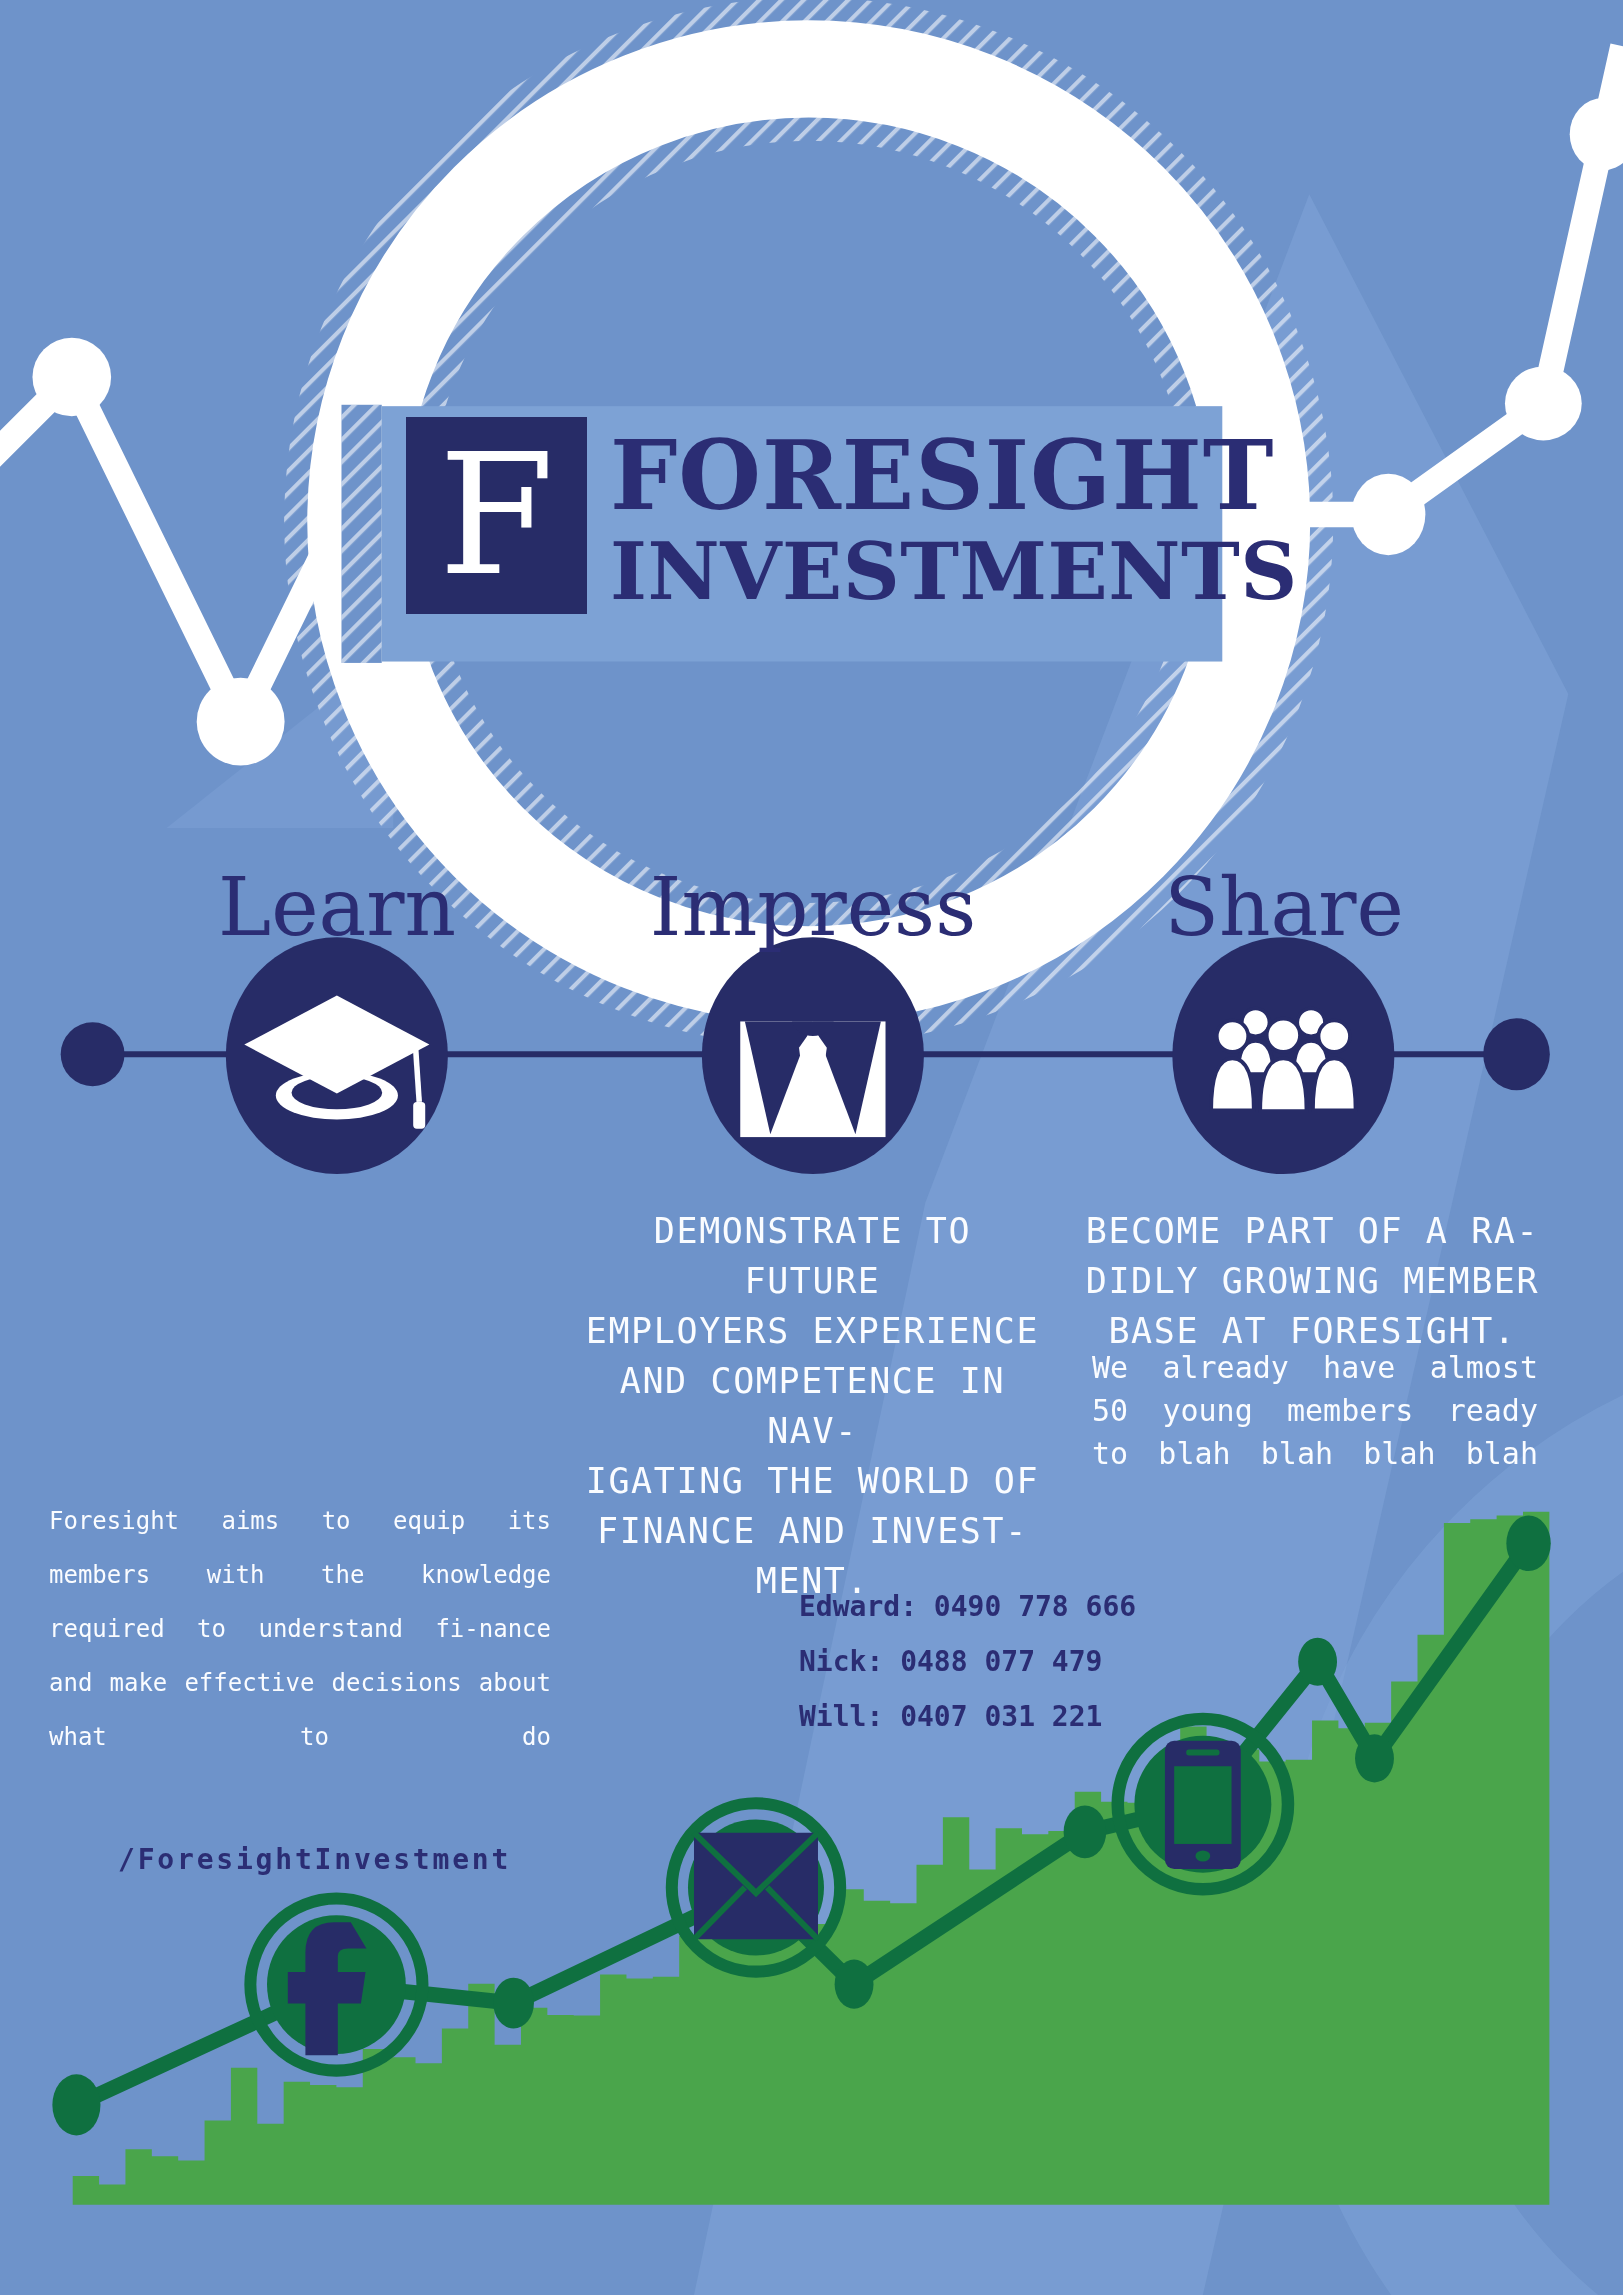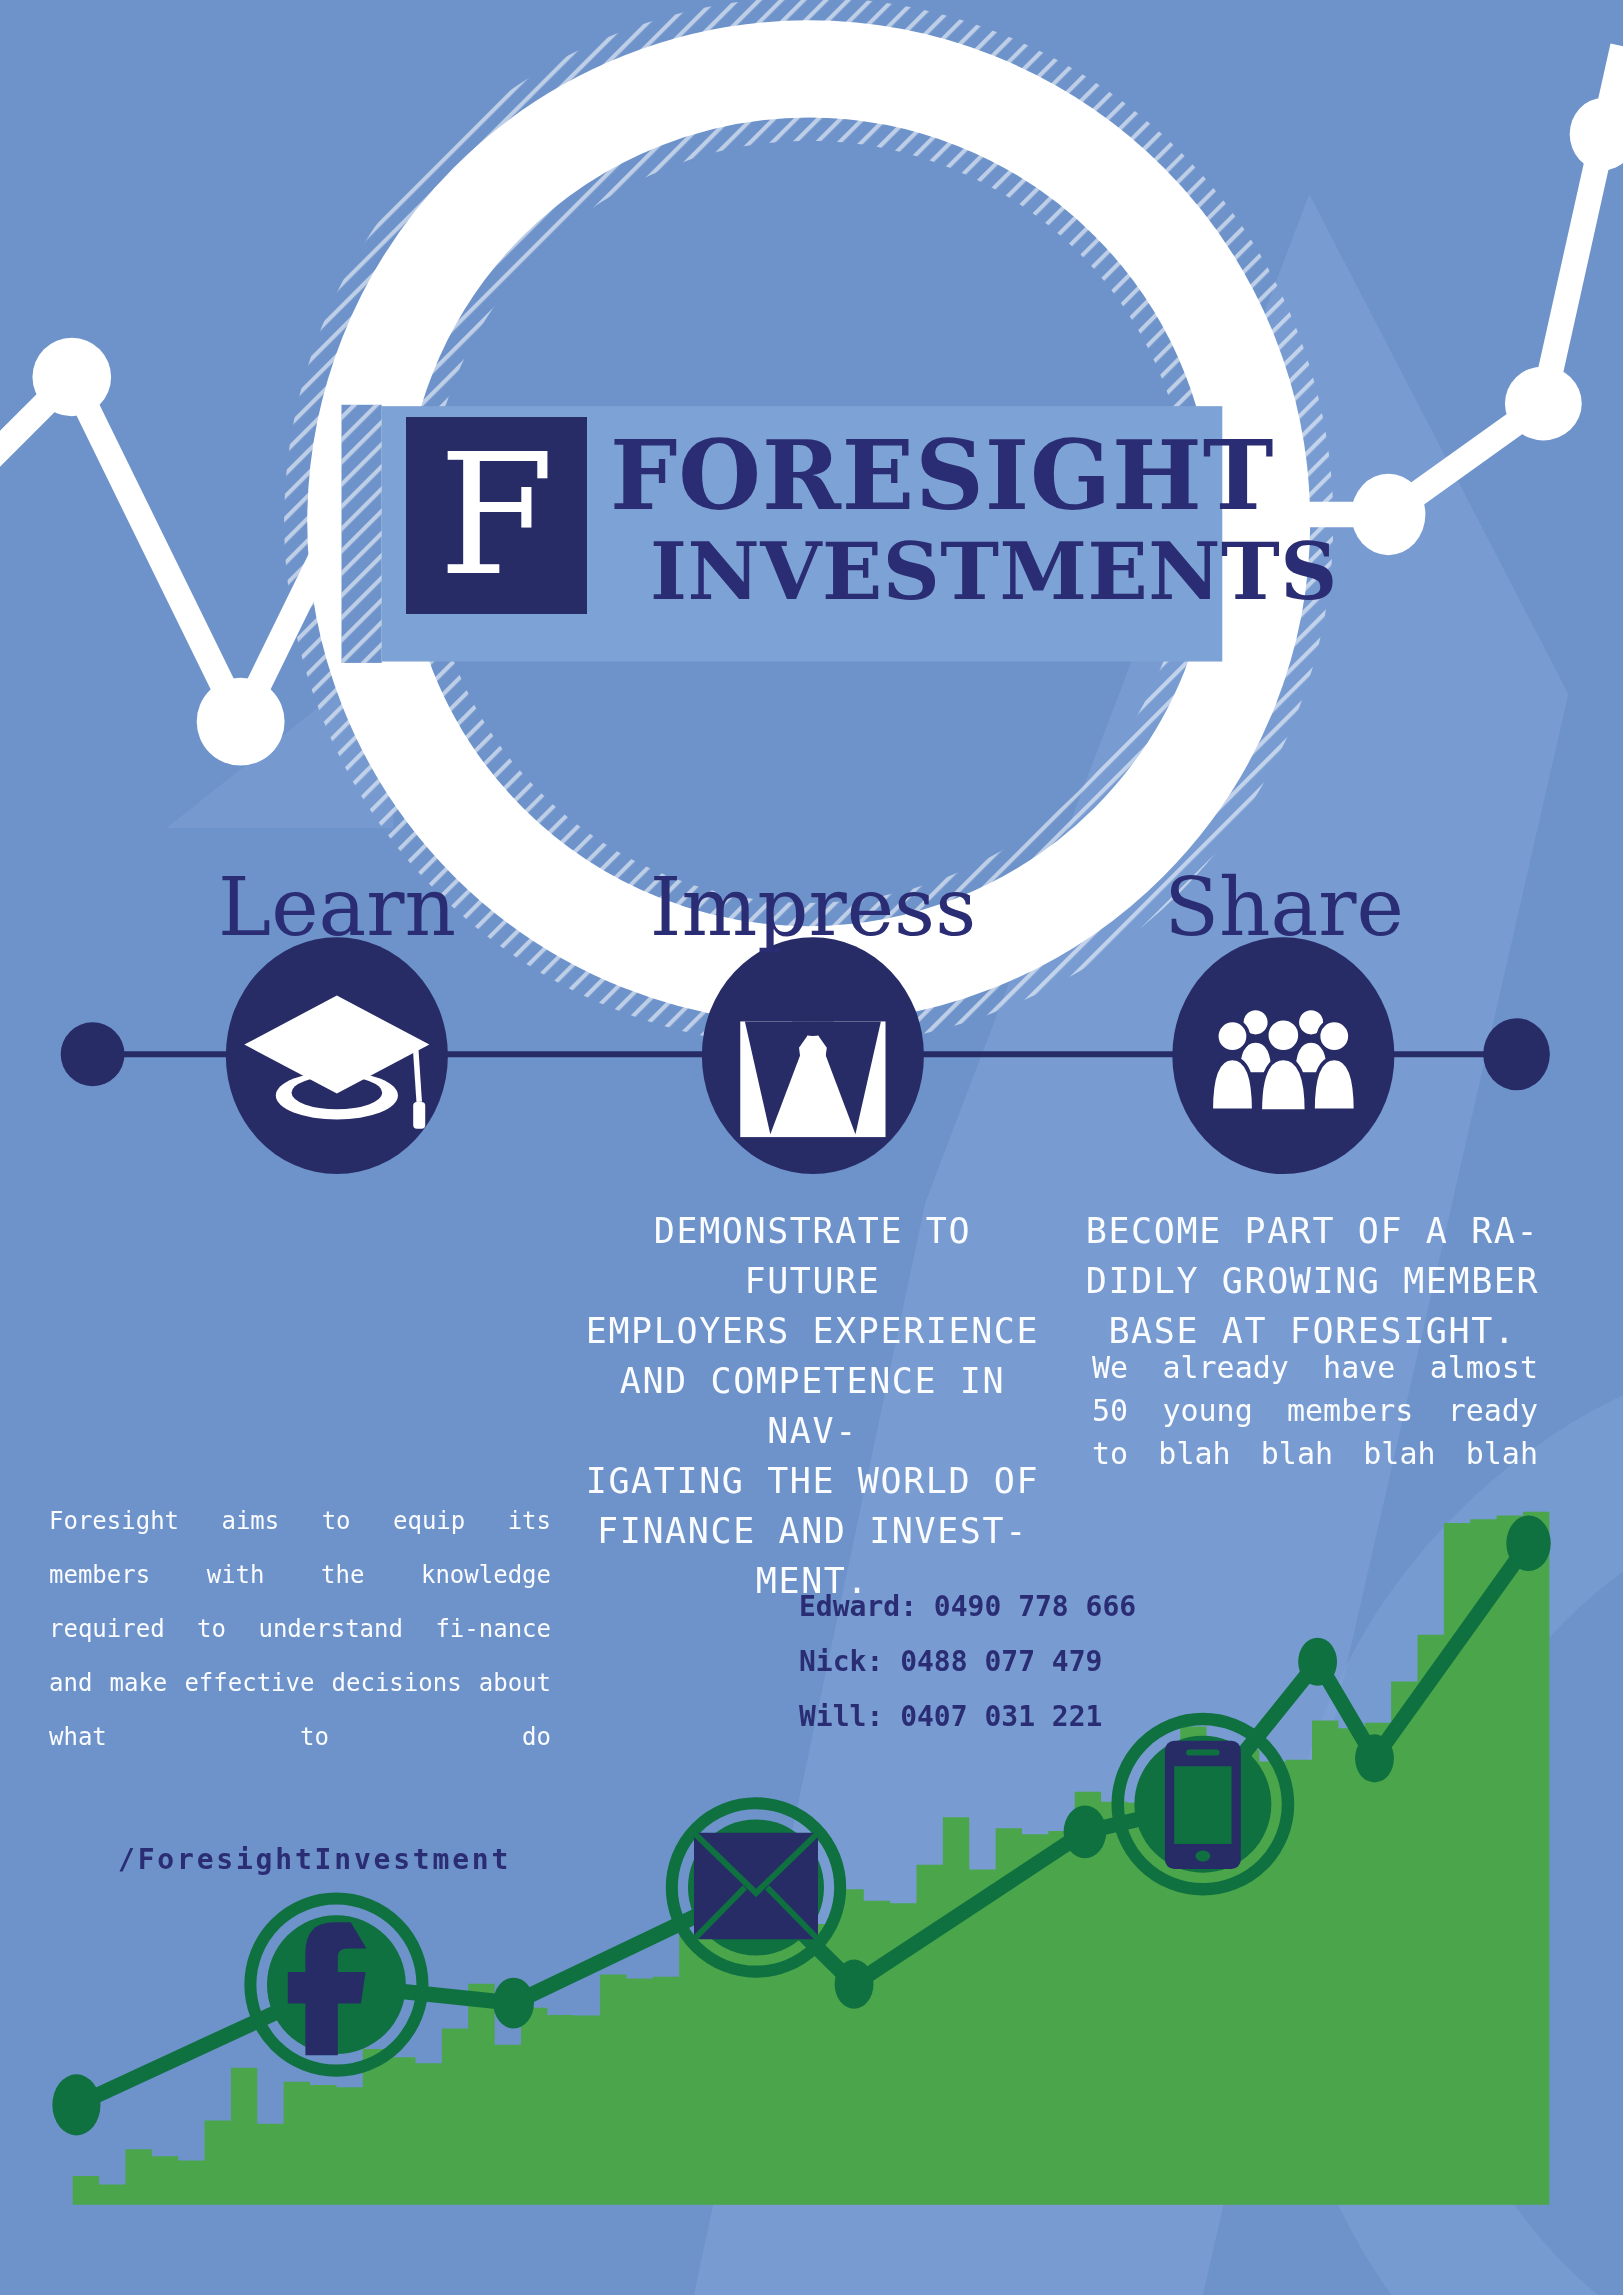--- a/index.html
+++ b/index.html
@@ -21,21 +21,21 @@
   .serif{font-family:"DejaVu Serif","Liberation Serif",serif;}
   .brand-box{
     position:absolute;left:406px;top:417px;width:181px;height:197px;
     background:var(--c-navy,#272c67);display:flex;align-items:center;justify-content:center;
     z-index:6;
   }
   .brand-letter{color:#fff;font-size:167px;line-height:1;}
   .brand-l1{position:absolute;left:610px;top:428px;font-size:95px;letter-spacing:0.9px;
     color:var(--c-navy-text,#2b2d74);line-height:1;z-index:6;font-weight:600;}
   .brand-l2{position:absolute;left:610px;top:532px;font-size:79px;letter-spacing:0.5px;
-    color:var(--c-navy-text,#2b2d74);line-height:1;z-index:6;font-weight:600;margin-left:40px;}
+    color:var(--c-navy-text,#2b2d74);line-height:1;z-index:6;font-weight:600;}
   .heading{
     position:absolute;top:864px;transform:translateX(-50%);
     font-size:80px;color:var(--c-navy-text,#2b2d74);line-height:1.1;z-index:5;
   }
   .caps{
     position:absolute;top:1206px;
     font-size:35px;letter-spacing:1.6px;line-height:50px;
     color:#fafcff;text-align:center;white-space:pre-line;z-index:5;
   }
   .bodytxt{

